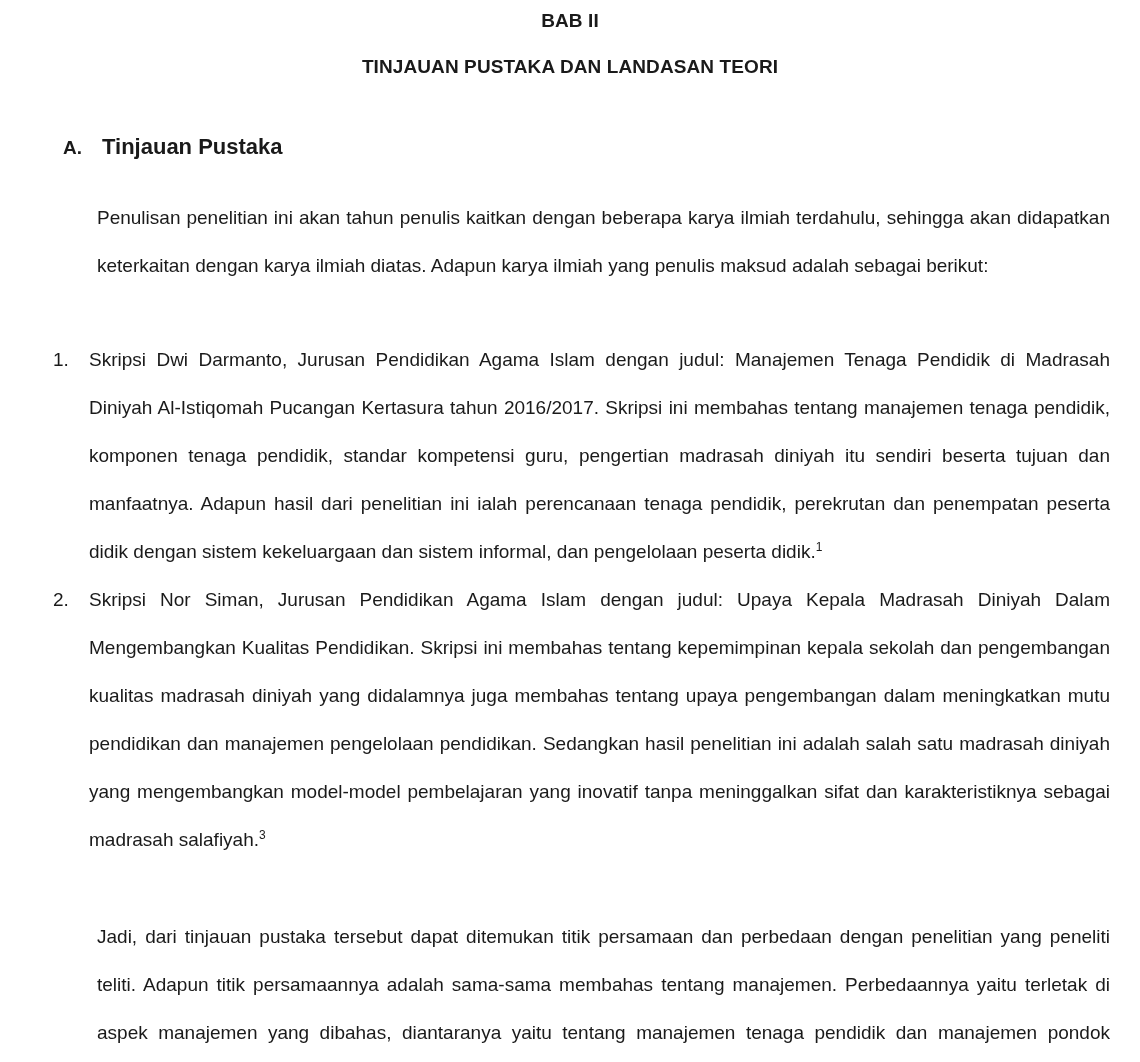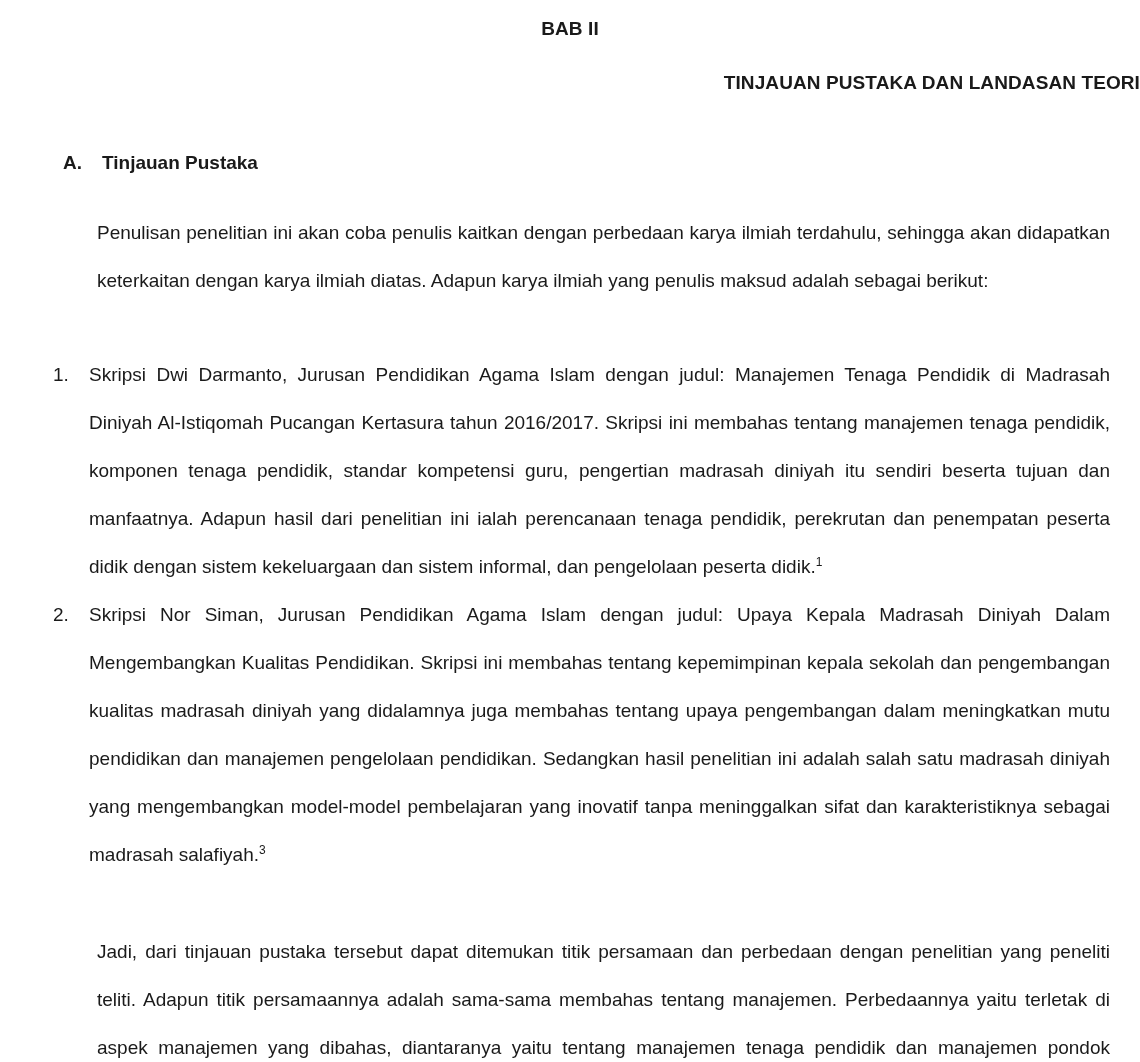--- a/index.html
+++ b/index.html
@@ -23,25 +23,25 @@
     box-sizing: border-box;
   }
 
   
   .chapter-heading {
     text-align: center;
     font-weight: bold;
     font-size: 19px;
     line-height: 27px;
     letter-spacing: 0.1px;
-    margin: 8px;
+    margin: 0;
     padding-top: 7px;
   }
   .chapter-subheading {
-    text-align: right;
+    text-align: center;
     font-weight: bold;
     font-size: 19px;
     line-height: 27px;
     letter-spacing: 0.1px;
     margin: 0;
     padding-top: 19px;
   }
 
   
   .section-row {
@@ -53,21 +53,21 @@
   }
   .section-marker {
     font-weight: bold;
     font-size: 19px;
     line-height: 26px;
     width: 39px;
     flex: 0 0 39px;
   }
   .section-title {
     font-weight: bold;
-    font-size: 19px;
+    font-size: 22px;
     line-height: 26px;
     text-align: right;
   }
 
   
   .body-para {
     margin: 0;
     font-size: 19px;
     line-height: 48px;
     text-align: justify;
@@ -127,21 +127,21 @@
 
   <h1 class="chapter-heading">BAB II</h1>
 
   <h2 class="chapter-subheading">TINJAUAN PUSTAKA DAN LANDASAN TEORI</h2>
 
   <div class="section-row">
     <span class="section-marker">A.</span>
     <span class="section-title">Tinjauan Pustaka</span>
   </div>
 
-  <p class="body-para para-intro">Penulisan penelitian ini akan coba penulis kaitkan dengan perbedaan karya ilmiah terdahulu, sehingga akan didapatkan keterkaitan dengan karya ilmiah diatas. Adapun karya ilmiah yang penulis maksud adalah sebagai berikut:</p>
+  <p class="body-para para-intro">Penulisan penelitian ini akan tahun penulis kaitkan dengan beberapa karya ilmiah terdahulu, sehingga akan didapatkan keterkaitan dengan karya ilmiah diatas. Adapun karya ilmiah yang penulis maksud adalah sebagai berikut:</p>
 
   <ol class="ref-list">
 
     <li class="ref-item">
       <span class="ref-marker">1.</span><span class="ref-text">Skripsi Dwi Darmanto, Jurusan Pendidikan Agama Islam dengan judul: Manajemen Tenaga Pendidik di Madrasah Diniyah Al-Istiqomah Pucangan Kertasura tahun 2016/2017. Skripsi ini membahas tentang manajemen tenaga pendidik, komponen tenaga pendidik, standar kompetensi guru, pengertian madrasah diniyah itu sendiri beserta tujuan dan manfaatnya. Adapun hasil dari penelitian ini ialah perencanaan tenaga pendidik, perekrutan dan penempatan peserta didik dengan sistem kekeluargaan dan sistem informal, dan pengelolaan peserta didik.</span><sup class="footnote-ref">1</sup>
     </li>
 
     <li class="ref-item">
       <span class="ref-marker">2.</span><span class="ref-text">Skripsi Nor Siman, Jurusan Pendidikan Agama Islam dengan judul: Upaya Kepala Madrasah Diniyah Dalam Mengembangkan Kualitas Pendidikan. Skripsi ini membahas tentang kepemimpinan kepala sekolah dan pengembangan kualitas madrasah diniyah yang didalamnya juga membahas tentang upaya pengembangan dalam meningkatkan mutu pendidikan dan manajemen pengelolaan pendidikan. Sedangkan hasil penelitian ini adalah salah satu madrasah diniyah yang mengembangkan model-model pembelajaran yang inovatif tanpa meninggalkan sifat dan karakteristiknya sebagai madrasah salafiyah.</span><sup class="footnote-ref">3</sup>
     </li>

